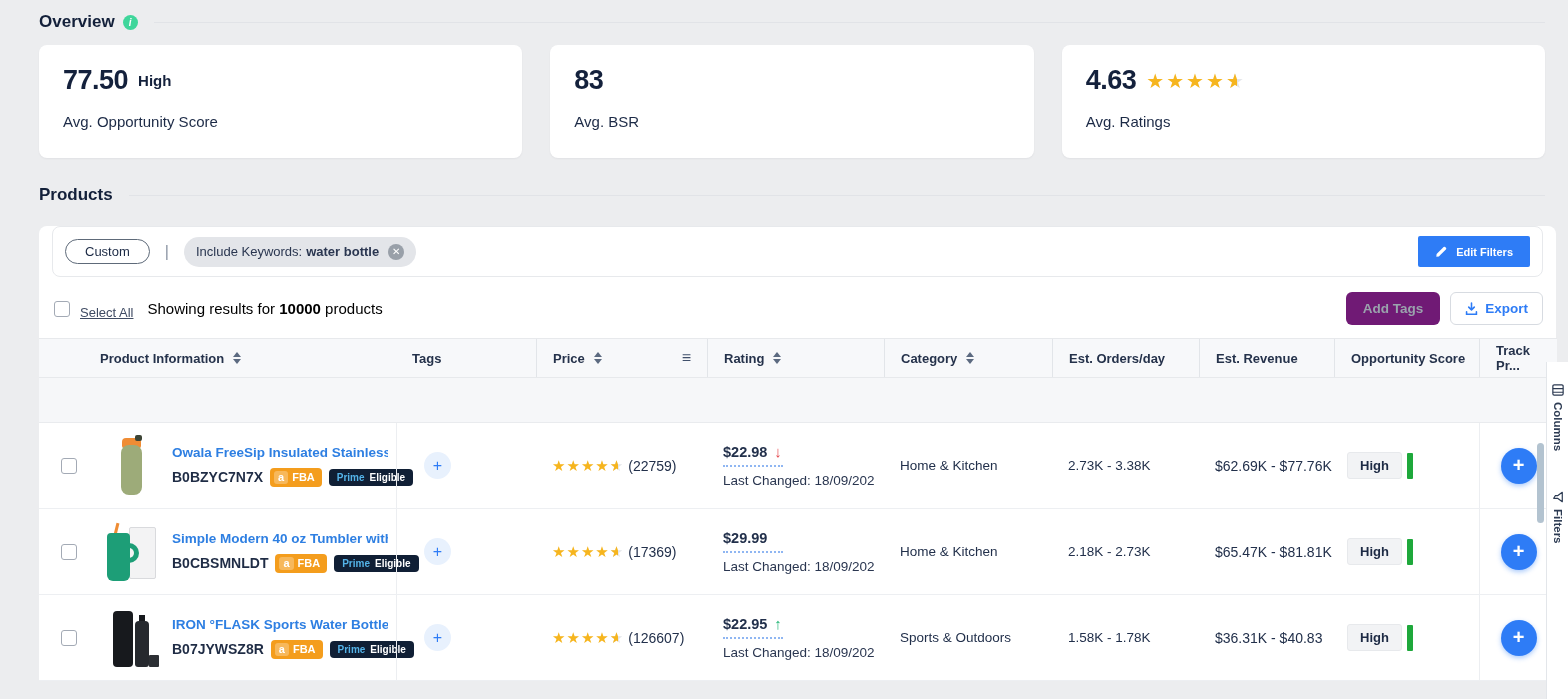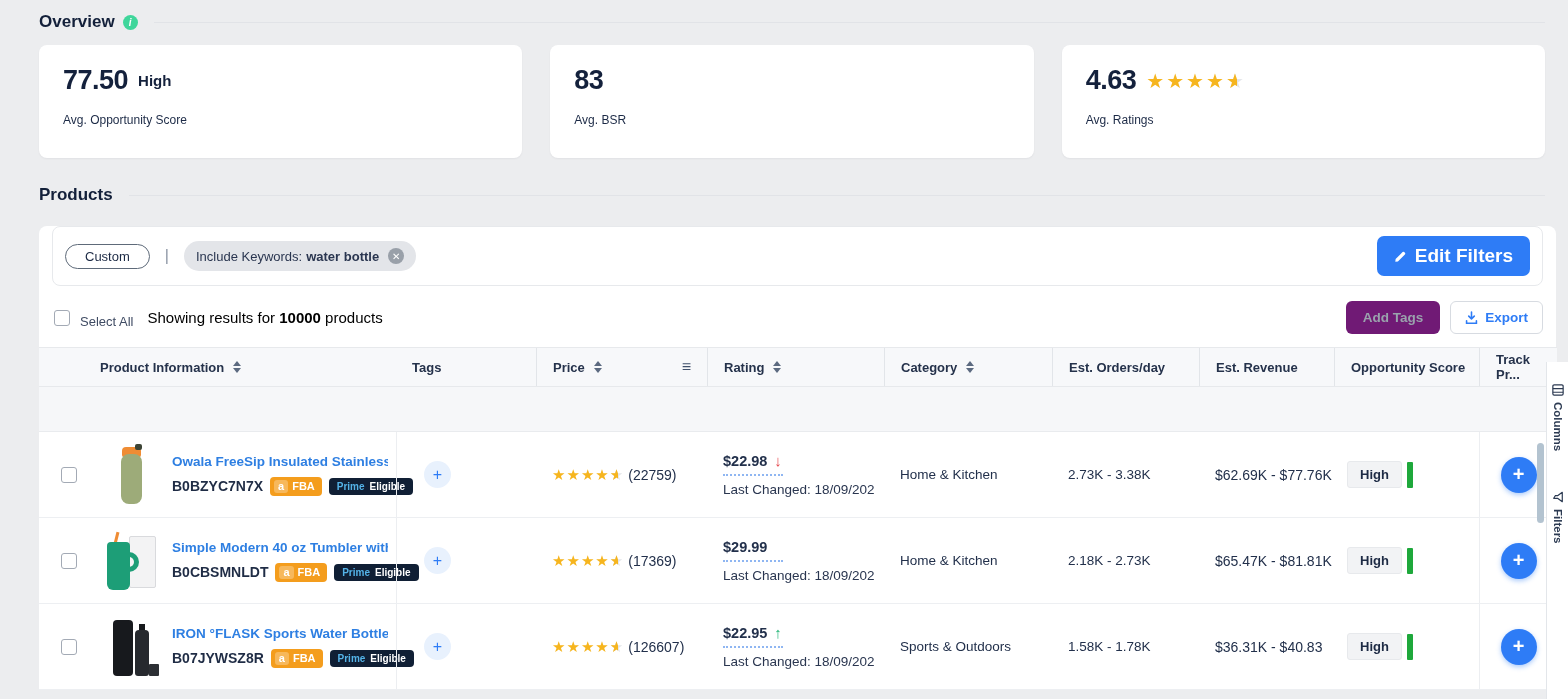--- a/index.html
+++ b/index.html
@@ -18,21 +18,21 @@
     margin-left:8px; font-style:italic;}
   .rule { flex:1; height:1px; background:#e1e3e7; margin-left:16px; }
 
   
   .cards { display:flex; gap:28px; margin:13px 23px 0 0; }
   .card { flex:1; background:#fff; border-radius:8px; padding:20px 24px; height:113px;
     box-shadow:0 1px 2px rgba(16,24,40,.05); }
   .card-top { display:flex; align-items:center; gap:10px; }
   .card-val { font-size:27px; font-weight:800; color:#14213c; letter-spacing:-.5px;text-align:right; }
   .card-tag { font-size:15px; font-weight:700; color:#14213c; }
-  .card-label { font-size:12px; color:#1c2a46; margin-top:17px; }
+  .card-label { font-size:15px; color:#1c2a46; margin-top:17px; }
 
   
   .stars { display:inline-flex; align-items:center; }
   .st { color:#f6b51e; }
   .stars-lg .st { font-size:20px; letter-spacing:2px; }
   .stars-sm .st { font-size:15px; letter-spacing:1px; }
   .st.half { position:relative; color:#e4e6ea; }
   .st.half .fill { position:absolute; left:0; top:0; width:55%; overflow:hidden; color:#f6b51e; }
 
   
@@ -42,26 +42,26 @@
   .filterbar { margin:13px 13px 0 13px; border:1px solid #e7e9ec; border-radius:8px;
     padding:9px 12px; display:flex; align-items:center; gap:15px; }
   .pill-custom { border:1.4px solid #5e6a79; border-radius:999px; padding:4px 19px;
     font-size:13px; color:#1b2944; background:#fff; }
   .fdiv { color:#8a94a3; font-size:16px; }
   .chip { background:#e3e5e9; border-radius:999px; padding:7px 12px; font-size:13px;
     color:#2a3650; display:inline-flex; align-items:center; }
   .chip b { font-weight:700; margin-left:4px; }
   .chip-x { width:16px; height:16px; border-radius:50%; background:#99a0a9; color:#fff;
     font-size:10px; display:inline-flex; align-items:center; justify-content:center; margin-left:9px; cursor:pointer;}
-  .btn-edit { margin-left:auto; background:#2e7cf6; color:#fff; border:none; border-radius:7px;
-    padding:9px 17px; font-size:19px; font-weight:600; display:inline-flex; align-items:center; gap:8px; cursor:pointer;}
+  .btn-edit { margin-left:auto; background:#2e7cf6; color:#fff; border:none; border-radius:2px;
+    padding:9px 17px; font-size:11px; font-weight:600; display:inline-flex; align-items:center; gap:8px; cursor:pointer;}
 
   .toolbar { display:flex; align-items:center; padding:15px 13px 13px 15px; }
   .checkbox { width:16px; height:16px; border:1.5px solid #a3aab5; border-radius:3px; background:#fff; display:inline-block; }
-  .sel-label { font-size:13px; color:#3f4b63; margin:8px 14px 0 10px; }
+  .sel-label { font-size:13px; color:#3f4b63; margin:8px 14px 0 10px;text-decoration:underline; }
   .showing { font-size:15px; color:#000000; }
   .showing b { font-weight:700; }
   .toolbar-right { margin-left:auto; display:flex; gap:10px; }
   .btn-addtags { background:#701a75; color:#9aa2ad; border:none; border-radius:6px;
     padding:9px 17px; font-size:13.5px; font-weight:600; }
   .btn-export { background:#fff; color:#2e7cf6; border:1px solid #d7dbe1; border-radius:6px;
     padding:8px 14px; font-size:13.5px; font-weight:700; display:inline-flex; align-items:center; gap:7px; cursor:pointer;}
 
   
   .tbl { width:1518px; }

